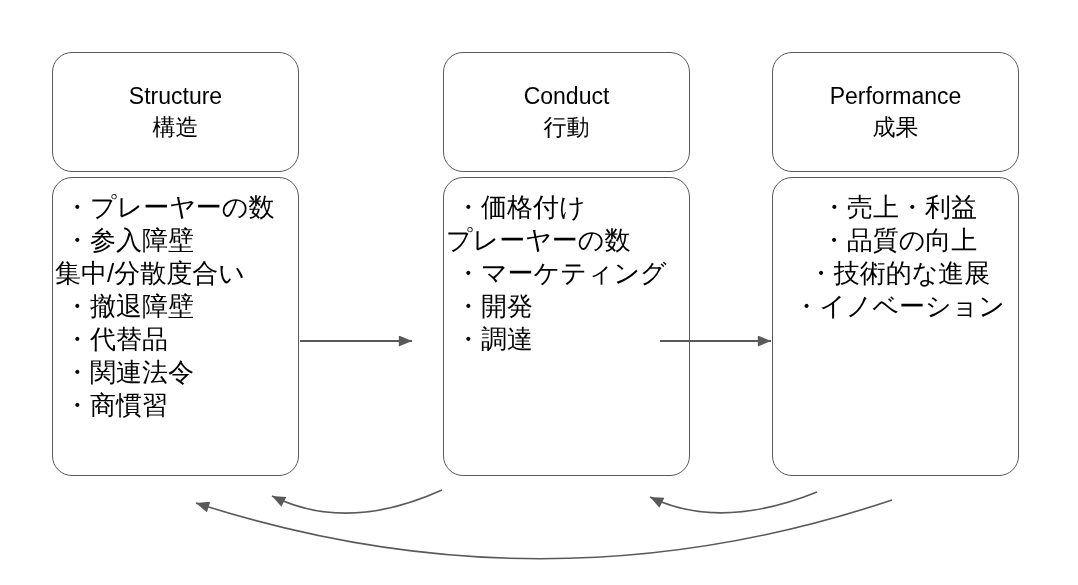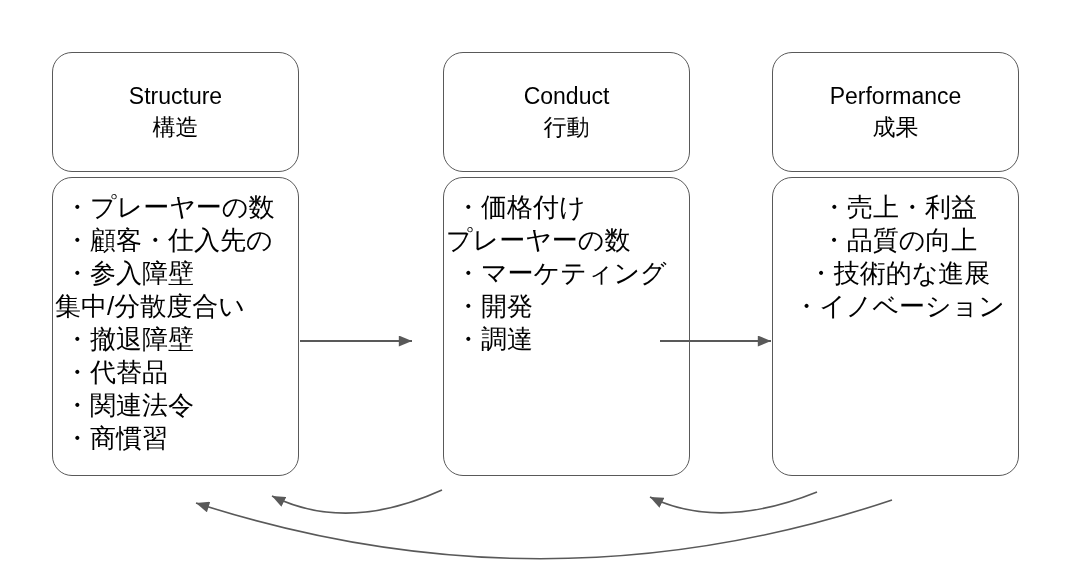--- a/index.html
+++ b/index.html
@@ -71,21 +71,20 @@
 <body>
 
 <div class="canvas">
 
   <div class="col-box header-box col-structure">
     <div>Structure</div>
     <div>構造</div>
   </div>
   <div class="col-box body-box col-structure">
     <div class="line">・プレーヤーの数</div>
-    <div class="line">・顧客・仕入先の</div>
     <div class="line">・参入障壁</div>
     <div class="line cont">集中/分散度合い</div>
     <div class="line">・撤退障壁</div>
     <div class="line">・代替品</div>
     <div class="line">・関連法令</div>
     <div class="line">・商慣習</div>
   </div>
 
   <div class="col-box header-box col-conduct">
     <div>Conduct</div>

